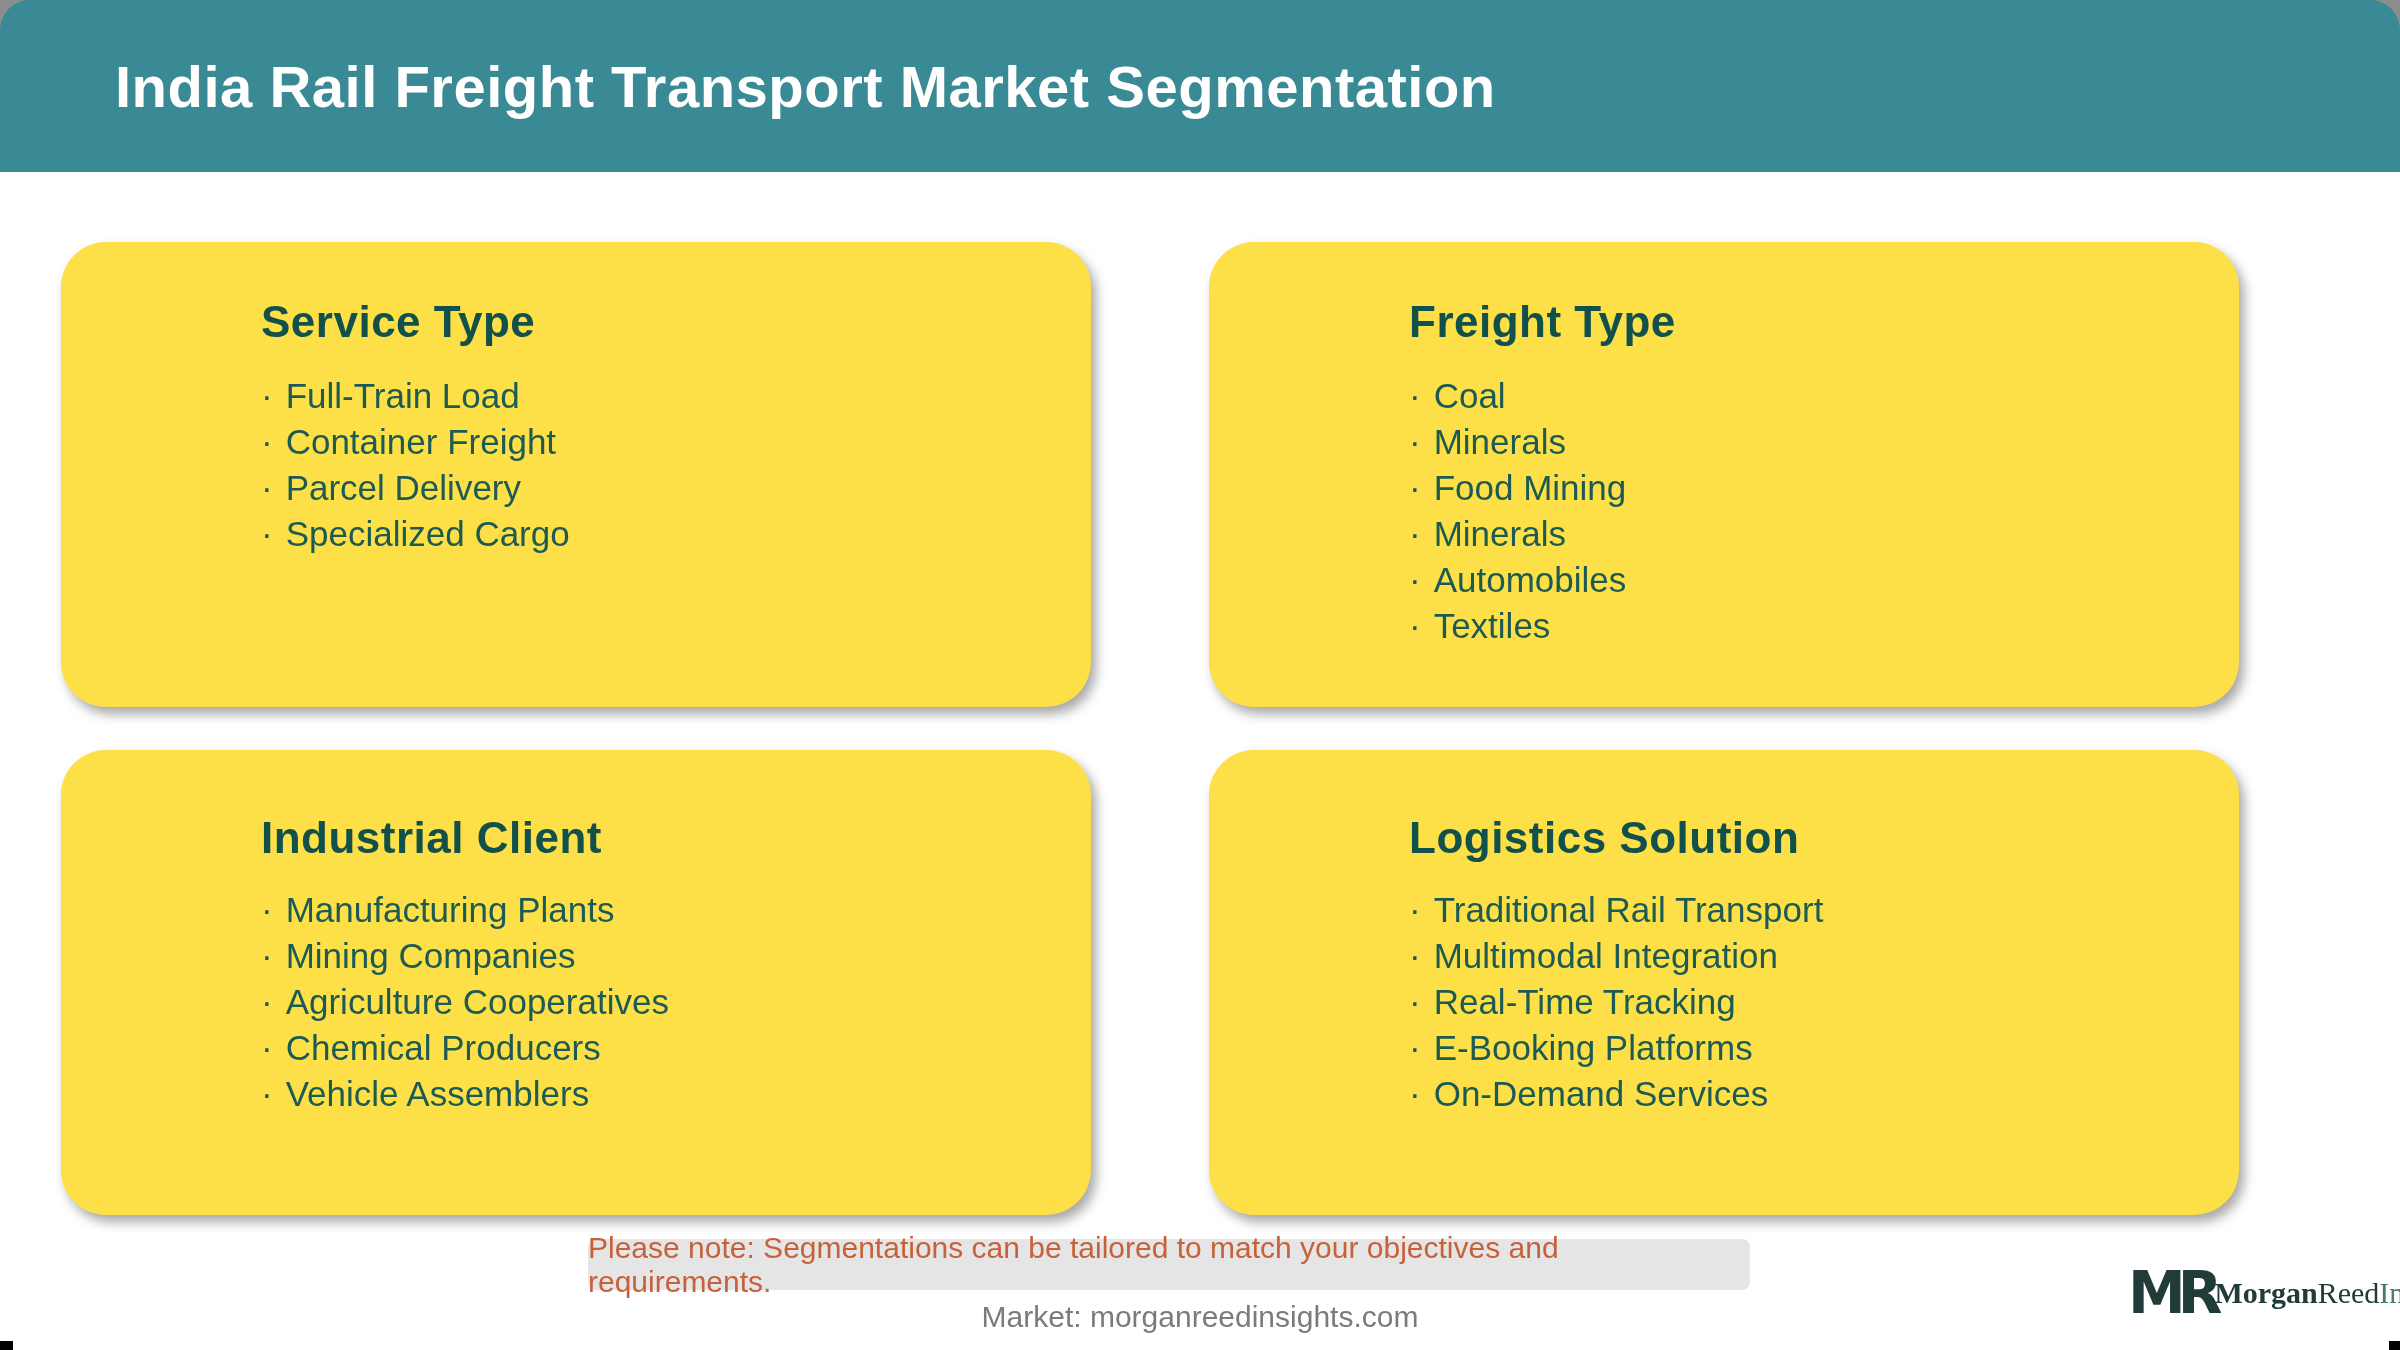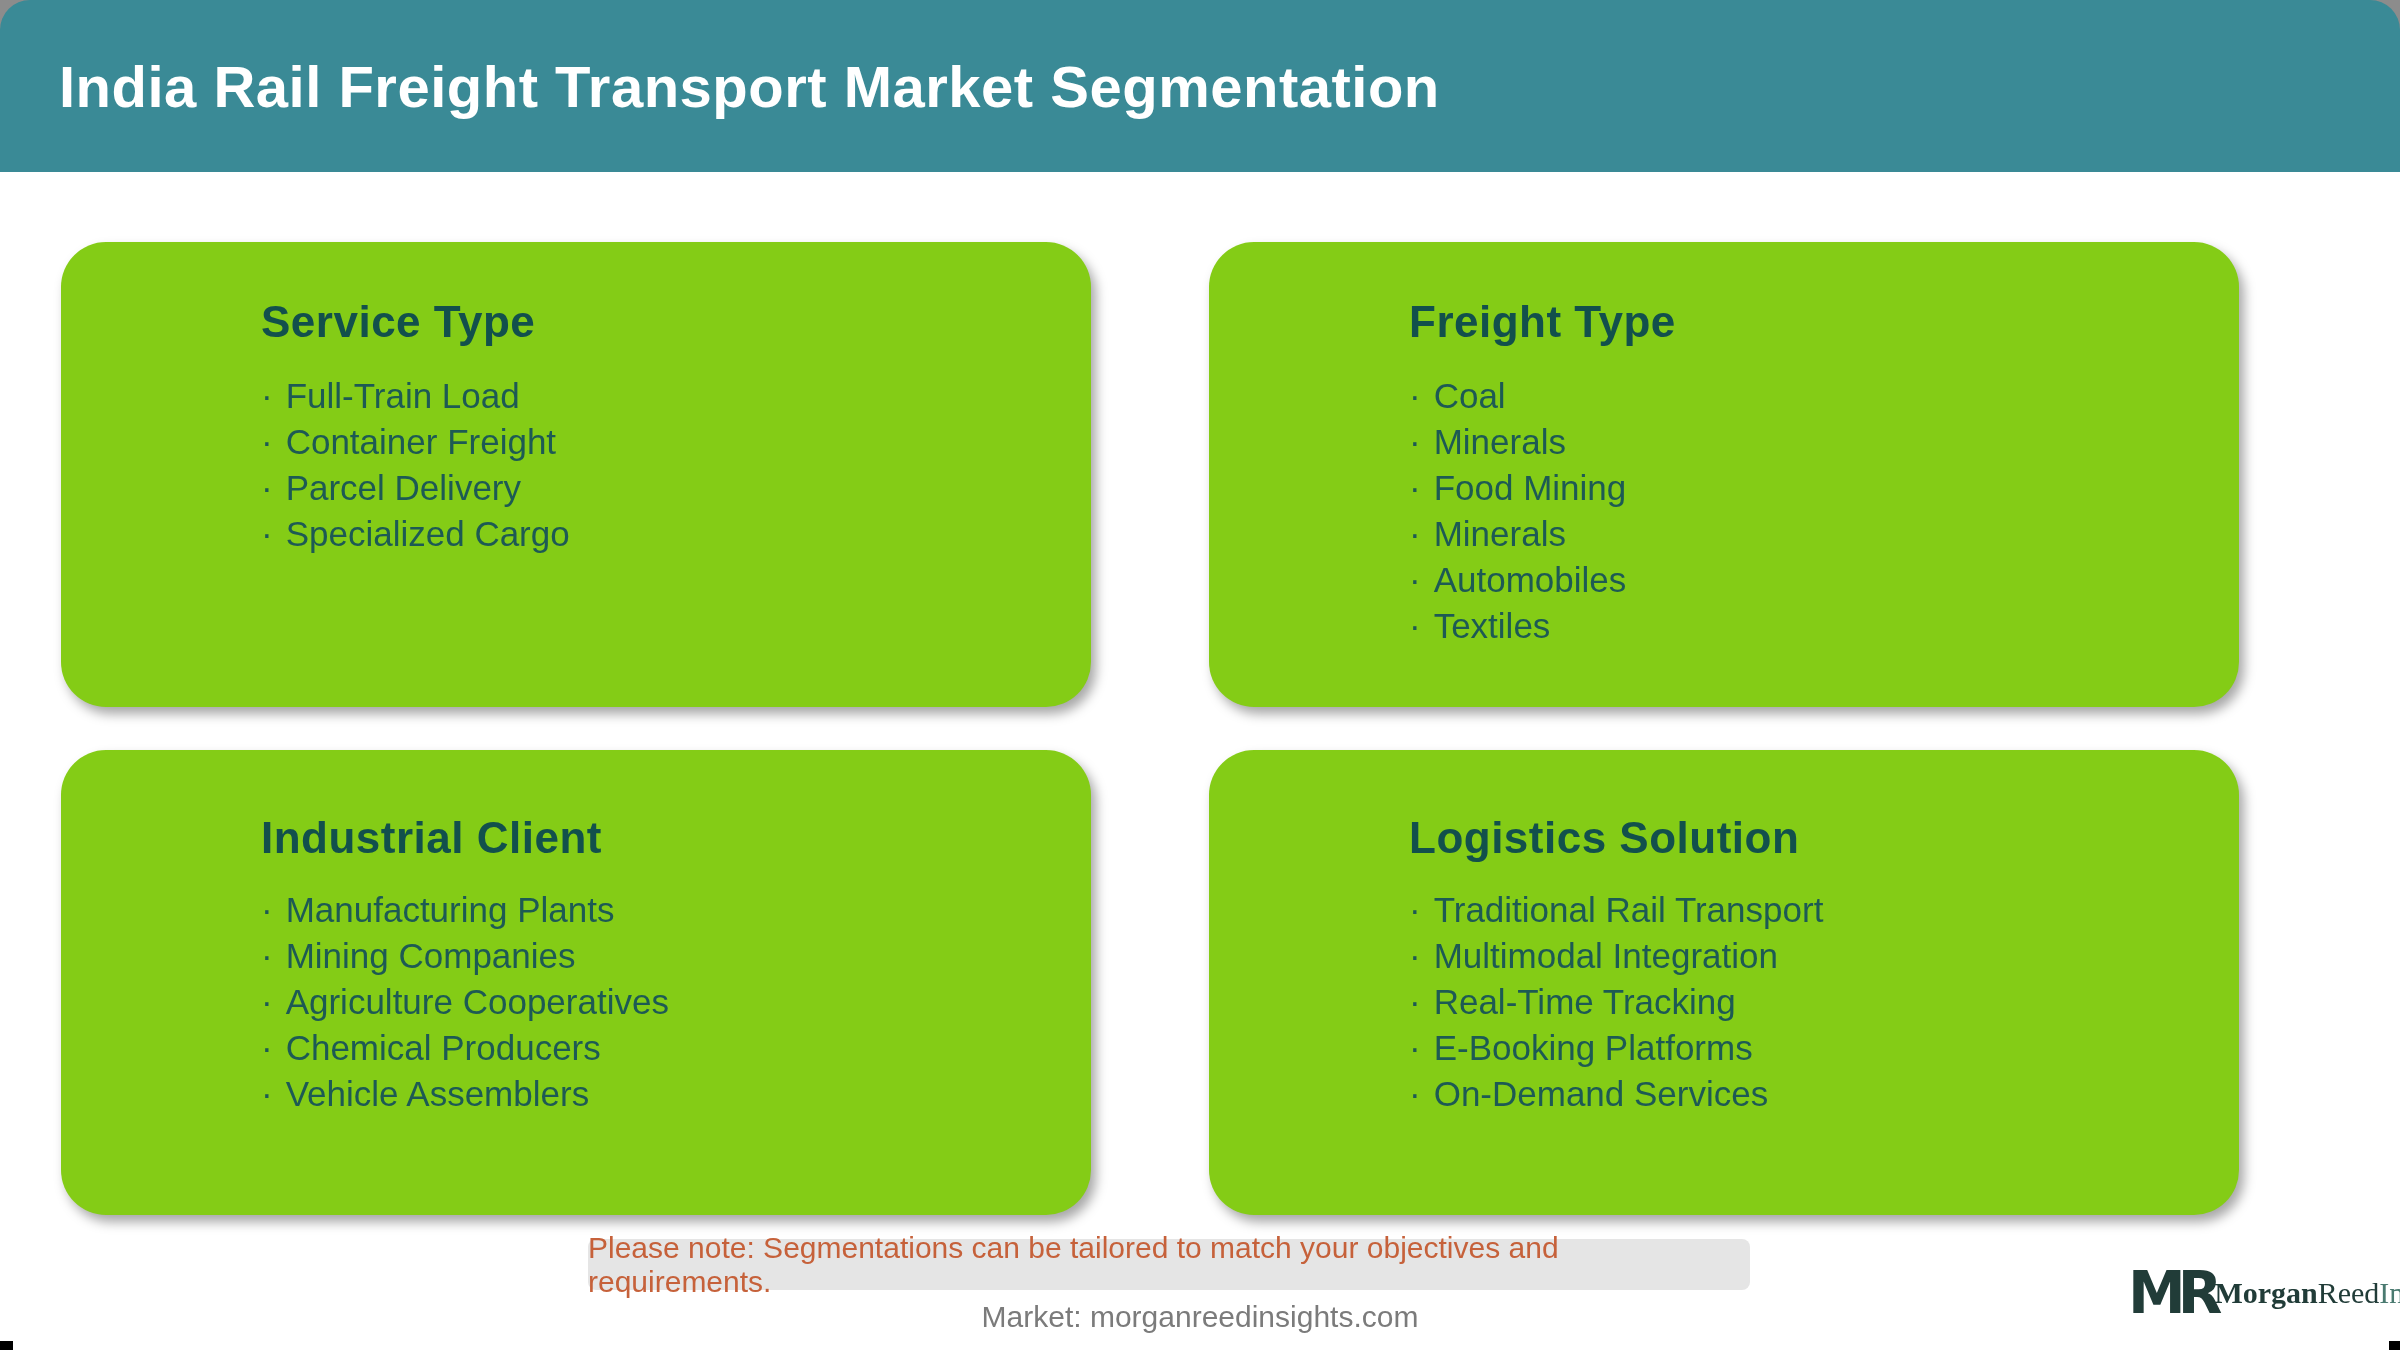--- a/index.html
+++ b/index.html
@@ -21,36 +21,36 @@
   }
   .header {
     position: absolute;
     top: 0; left: 0;
     width: 2400px; height: 172px;
     background: #3a8a96;
     border-radius: 30px 30px 0 0;
     display: flex;
     align-items: center;
     box-sizing: border-box;
-    padding-left: 59px;
+    padding-left: 115px;
   }
   .header h1 {
     margin: 0;
     font-size: 58px;
     font-weight: bold;
     letter-spacing: 0.5px;
     color: #ffffff;
   }
 
   
   .card {
     position: absolute;
     width: 1030px;
     height: 465px;
-    background: #84cc16;
+    background: #fde047;
     border-radius: 45px;
     box-shadow: 5px 7px 12px rgba(0,0,0,0.35);
     box-sizing: border-box;
     padding: 55px 40px 0 200px;
   }
   .card--one  { left: 61px;   top: 242px; }
   .card--two  { left: 1209px; top: 242px; }
   .card--three{ left: 61px;   top: 750px; padding-top: 63px; }
   .card--four { left: 1209px; top: 750px; padding-top: 63px; }
 

